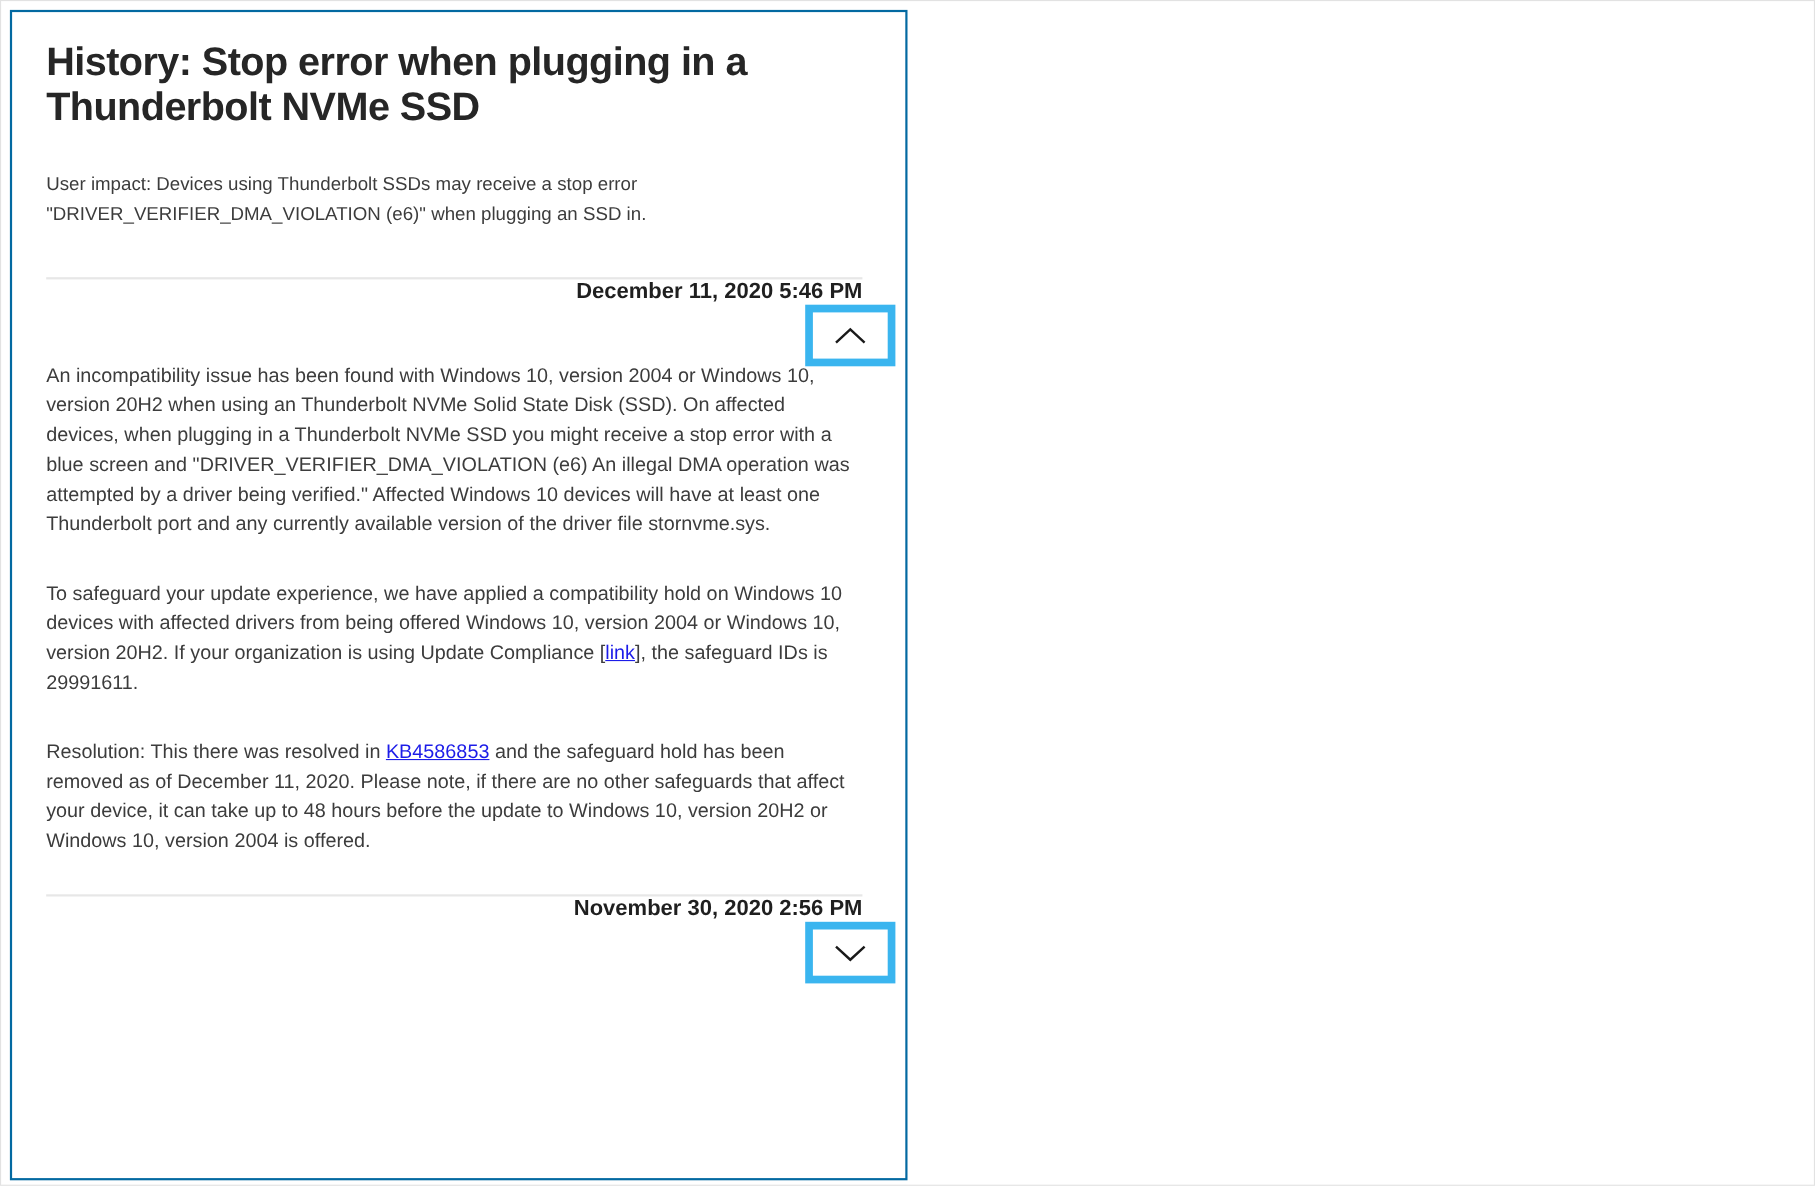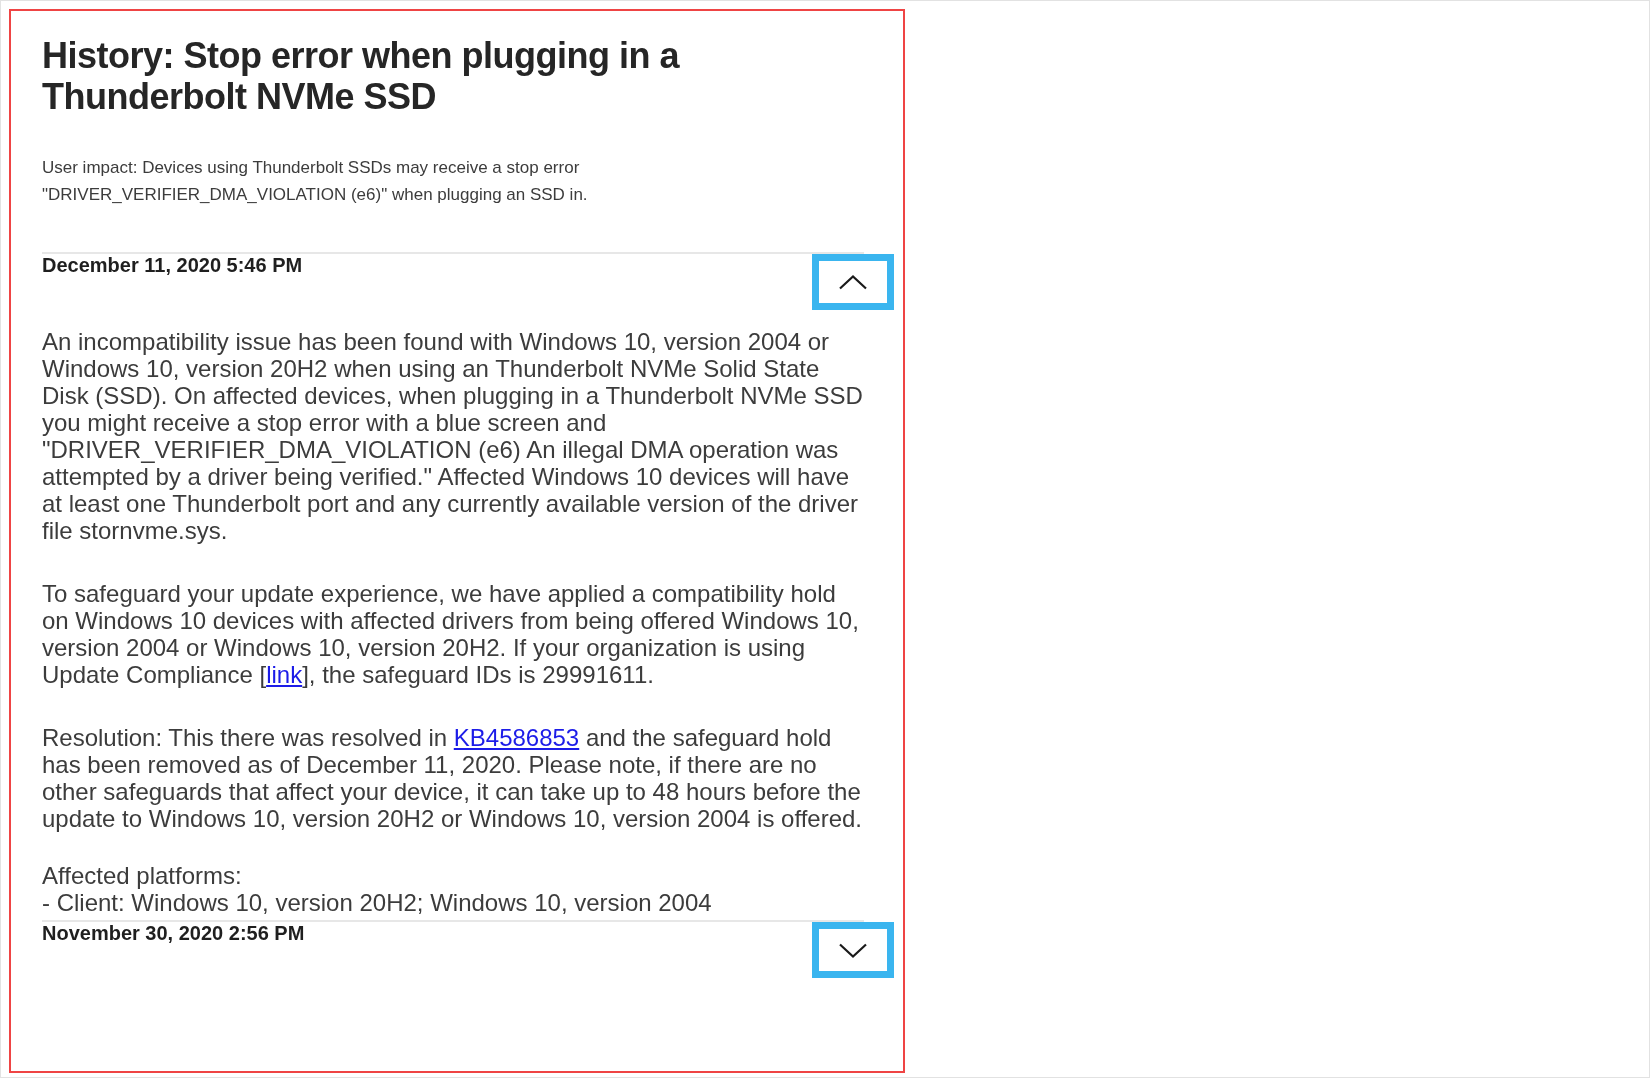--- a/index.html
+++ b/index.html
@@ -5,23 +5,23 @@
   * { margin: 0; padding: 0; box-sizing: border-box; }
   html, body { width: 1650px; height: 1078px; background: #ffffff; }
   body {
     font-family: "Liberation Sans", "DejaVu Sans", sans-serif;
     position: relative;
     border: 1px solid #e2e2e2;
   }
   .panel {
     position: absolute;
     left: 8px; top: 8px;
-    width: 896px; height: 1064px;
+    width: 816px; height: 1064px;
     background: #ffffff;
-    border: 2px solid #ef4444;
+    border: 2px solid #0369a1;
     padding: 0 39px 0 31px;
     overflow: hidden;
   }
   .page-title {
     margin-top: 24px;
     font-size: 36px;
     line-height: 41px;
     font-weight: 700;
     letter-spacing: -0.5px;
     color: #262626;
@@ -30,23 +30,24 @@
     margin-top: 37px;
     font-size: 17px;
     line-height: 27px;
     color: #3c3c3c;
   }
   .accordion-row {
     margin-top: 0;
     border-top: 2px solid #e7e7e7;
     height: 76px;
     display: flex;
-    align-items: flex-start;
+    align-items: flex-end;
     justify-content: space-between;
     cursor: pointer;
+    flex-direction: column;
   }
   .accordion-row.first { margin-top: 44px; }
   .row-date {
     font-size: 20px;
     font-weight: 600;
     color: #1f1f1f;
   }
   .chev-box {
     width: 82px; height: 56px;
     margin-right: -30px;
@@ -54,22 +55,22 @@
     display: flex;
     align-items: center;
     justify-content: center;
     border: 7px solid transparent;
     background: transparent;
   }
   .chev-box.highlighted { border-color: #3ab5ef; }
   .chev-box svg { display: block; }
   .entry-body {
     padding-top: 0;
-    margin-bottom: 4px;
-    font-size: 24px;
+    margin-bottom: 35px;
+    font-size: 18px;
     line-height: 27px;
     color: #3c3c3c;
   }
   .entry-body p { margin: 0 0 36px 0; }
   .entry-body p.tight { margin-bottom: 30px; }
   .entry-body p.last { margin-bottom: 0; }
   .entry-body a {
     color: #1c1ce8;
     text-decoration: underline;
     cursor: pointer;
@@ -93,24 +94,20 @@
           <polyline points="2,14.5 15,2.5 28,14.5" fill="none" stroke="#1a1a1a" stroke-width="2.2"></polyline>
         </svg>
       </span>
     </span>
   </div>
 
   <div class="entry-body">
     <p>An incompatibility issue has been found with Windows 10, version 2004 or Windows 10, version 20H2 when using an Thunderbolt NVMe Solid State Disk (SSD). On affected devices, when plugging in a Thunderbolt NVMe SSD you might receive a stop error with a blue screen and "DRIVER_VERIFIER_DMA_VIOLATION (e6) An illegal DMA operation was attempted by a driver being verified." Affected Windows 10 devices will have at least one Thunderbolt port and any currently available version of the driver file stornvme.sys.</p>
     <p><span>To safeguard your update experience, we have applied a compatibility hold on Windows 10 devices with affected drivers from being offered Windows 10, version 2004 or Windows 10, version 20H2. If your organization is using Update Compliance [</span><a>link</a><span>], the safeguard IDs is 29991611.</span></p>
     <p class="tight"><span>Resolution: This there was resolved in </span><a>KB4586853</a><span> and the safeguard hold has been removed as of December 11, 2020. Please note, if there are no other safeguards that affect your device, it can take up to 48 hours before the update to Windows 10, version 20H2 or Windows 10, version 2004 is offered.</span></p>
-    <p class="last">
-      <span class="platforms-line">Affected platforms:</span>
-      <span class="platforms-line">- Client: Windows 10, version 20H2; Windows 10, version 2004</span>
-    </p>
   </div>
 
   <div class="accordion-row">
     <span class="row-date">November 30, 2020 2:56 PM</span>
     <span class="chev-box highlighted">
       <span>
         <svg width="30" height="17" viewBox="0 0 30 17">
           <polyline points="2,2.5 15,14.5 28,2.5" fill="none" stroke="#1a1a1a" stroke-width="2.2"></polyline>
         </svg>
       </span>

